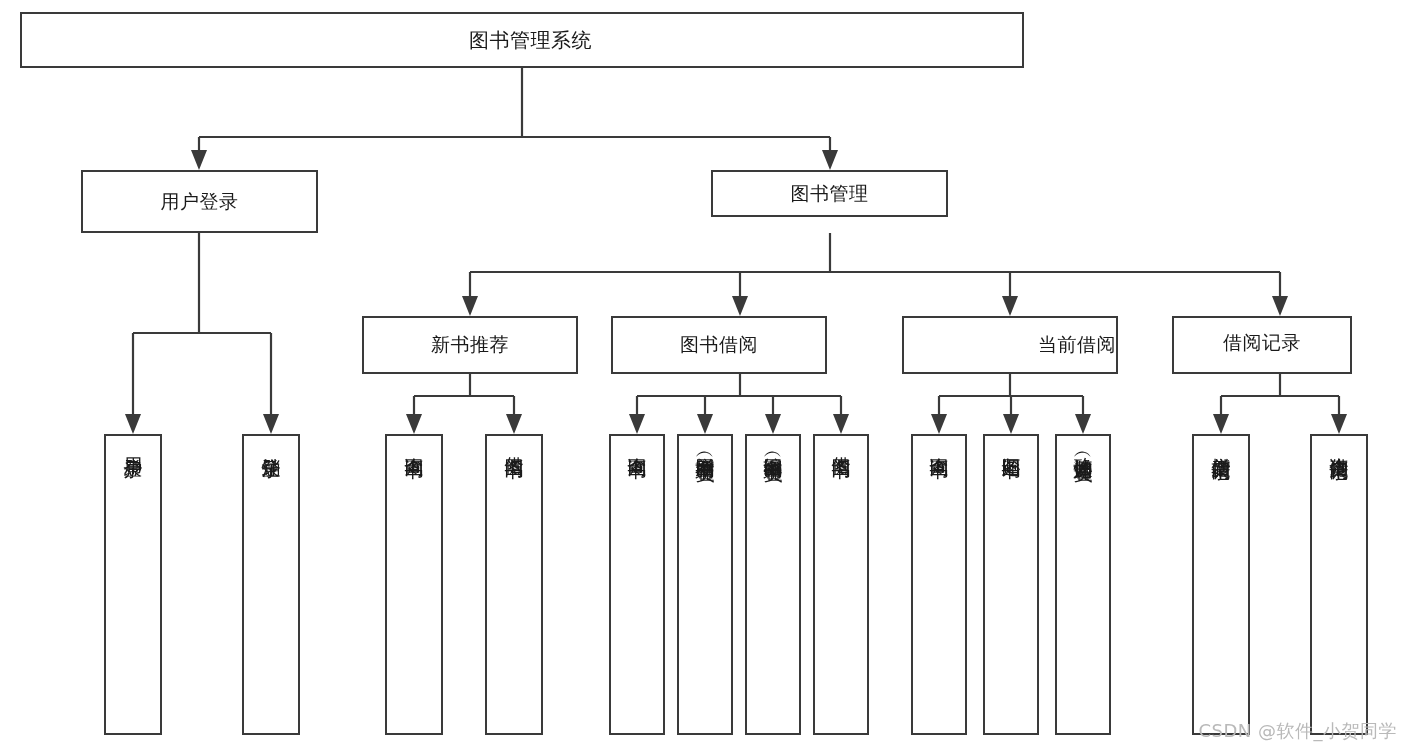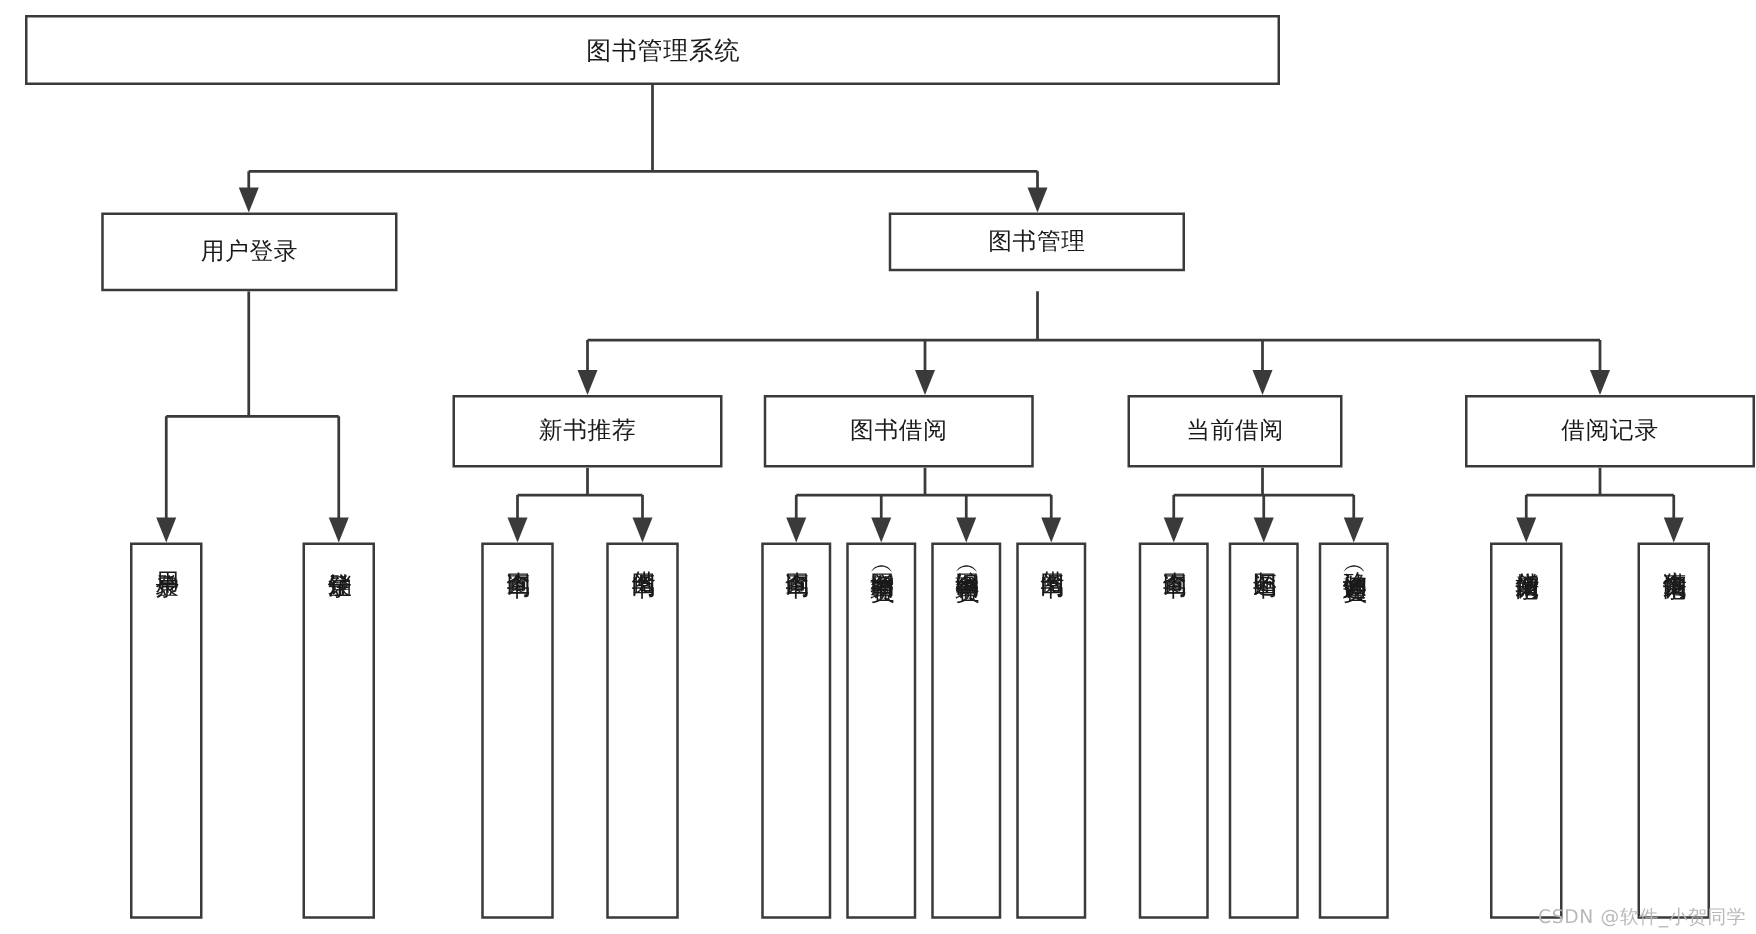--- a/index.html
+++ b/index.html
@@ -63,21 +63,21 @@
     stroke: #3a3a3a;
     stroke-width: 2.2;
     fill: none;
   }
   #wires polygon { fill: #3a3a3a; }
   
   #watermark {
     position: absolute;
     right: 8px;
     bottom: 4px;
-    font-size: 15px;
+    font-size: 18px;
     color: #b9b9b9;
     letter-spacing: 0.5px;
     white-space: nowrap;
   }
 </style>
 </head>
 <body>
 
 <div id="canvas">
 
@@ -167,24 +167,24 @@
   <div class="node" style="left:711px; top:170px; width:237px; height:47px;">
     <span class="node-label">图书管理</span>
   </div>
 
   <div class="node" style="left:362px; top:316px; width:216px; height:58px;text-align:center;">
     <span class="node-label">新书推荐</span>
   </div>
   <div class="node" style="left:611px; top:316px; width:216px; height:58px;">
     <span class="node-label">图书借阅</span>
   </div>
-  <div class="node" style="left:902px; top:316px; width:172px; height:58px;">
+  <div class="node" style="left:902px; top:316px; width:216px; height:58px;justify-content:flex-end;">
     <span class="node-label">当前借阅</span>
   </div>
-  <div class="node" style="left:1172px; top:316px; width:232px; height:58px;">
+  <div class="node" style="left:1172px; top:316px; width:180px; height:58px;font-family:Liberation Mono, monospace;">
     <span class="node-label">借阅记录</span>
   </div>
 
   <div class="node leaf" style="left:104px; top:434px; width:58px; height:301px;">
     <span class="node-label">用户登录</span>
   </div>
   <div class="node leaf" style="left:242px; top:434px; width:58px; height:301px;">
     <span class="node-label">注销登录</span>
   </div>
 

